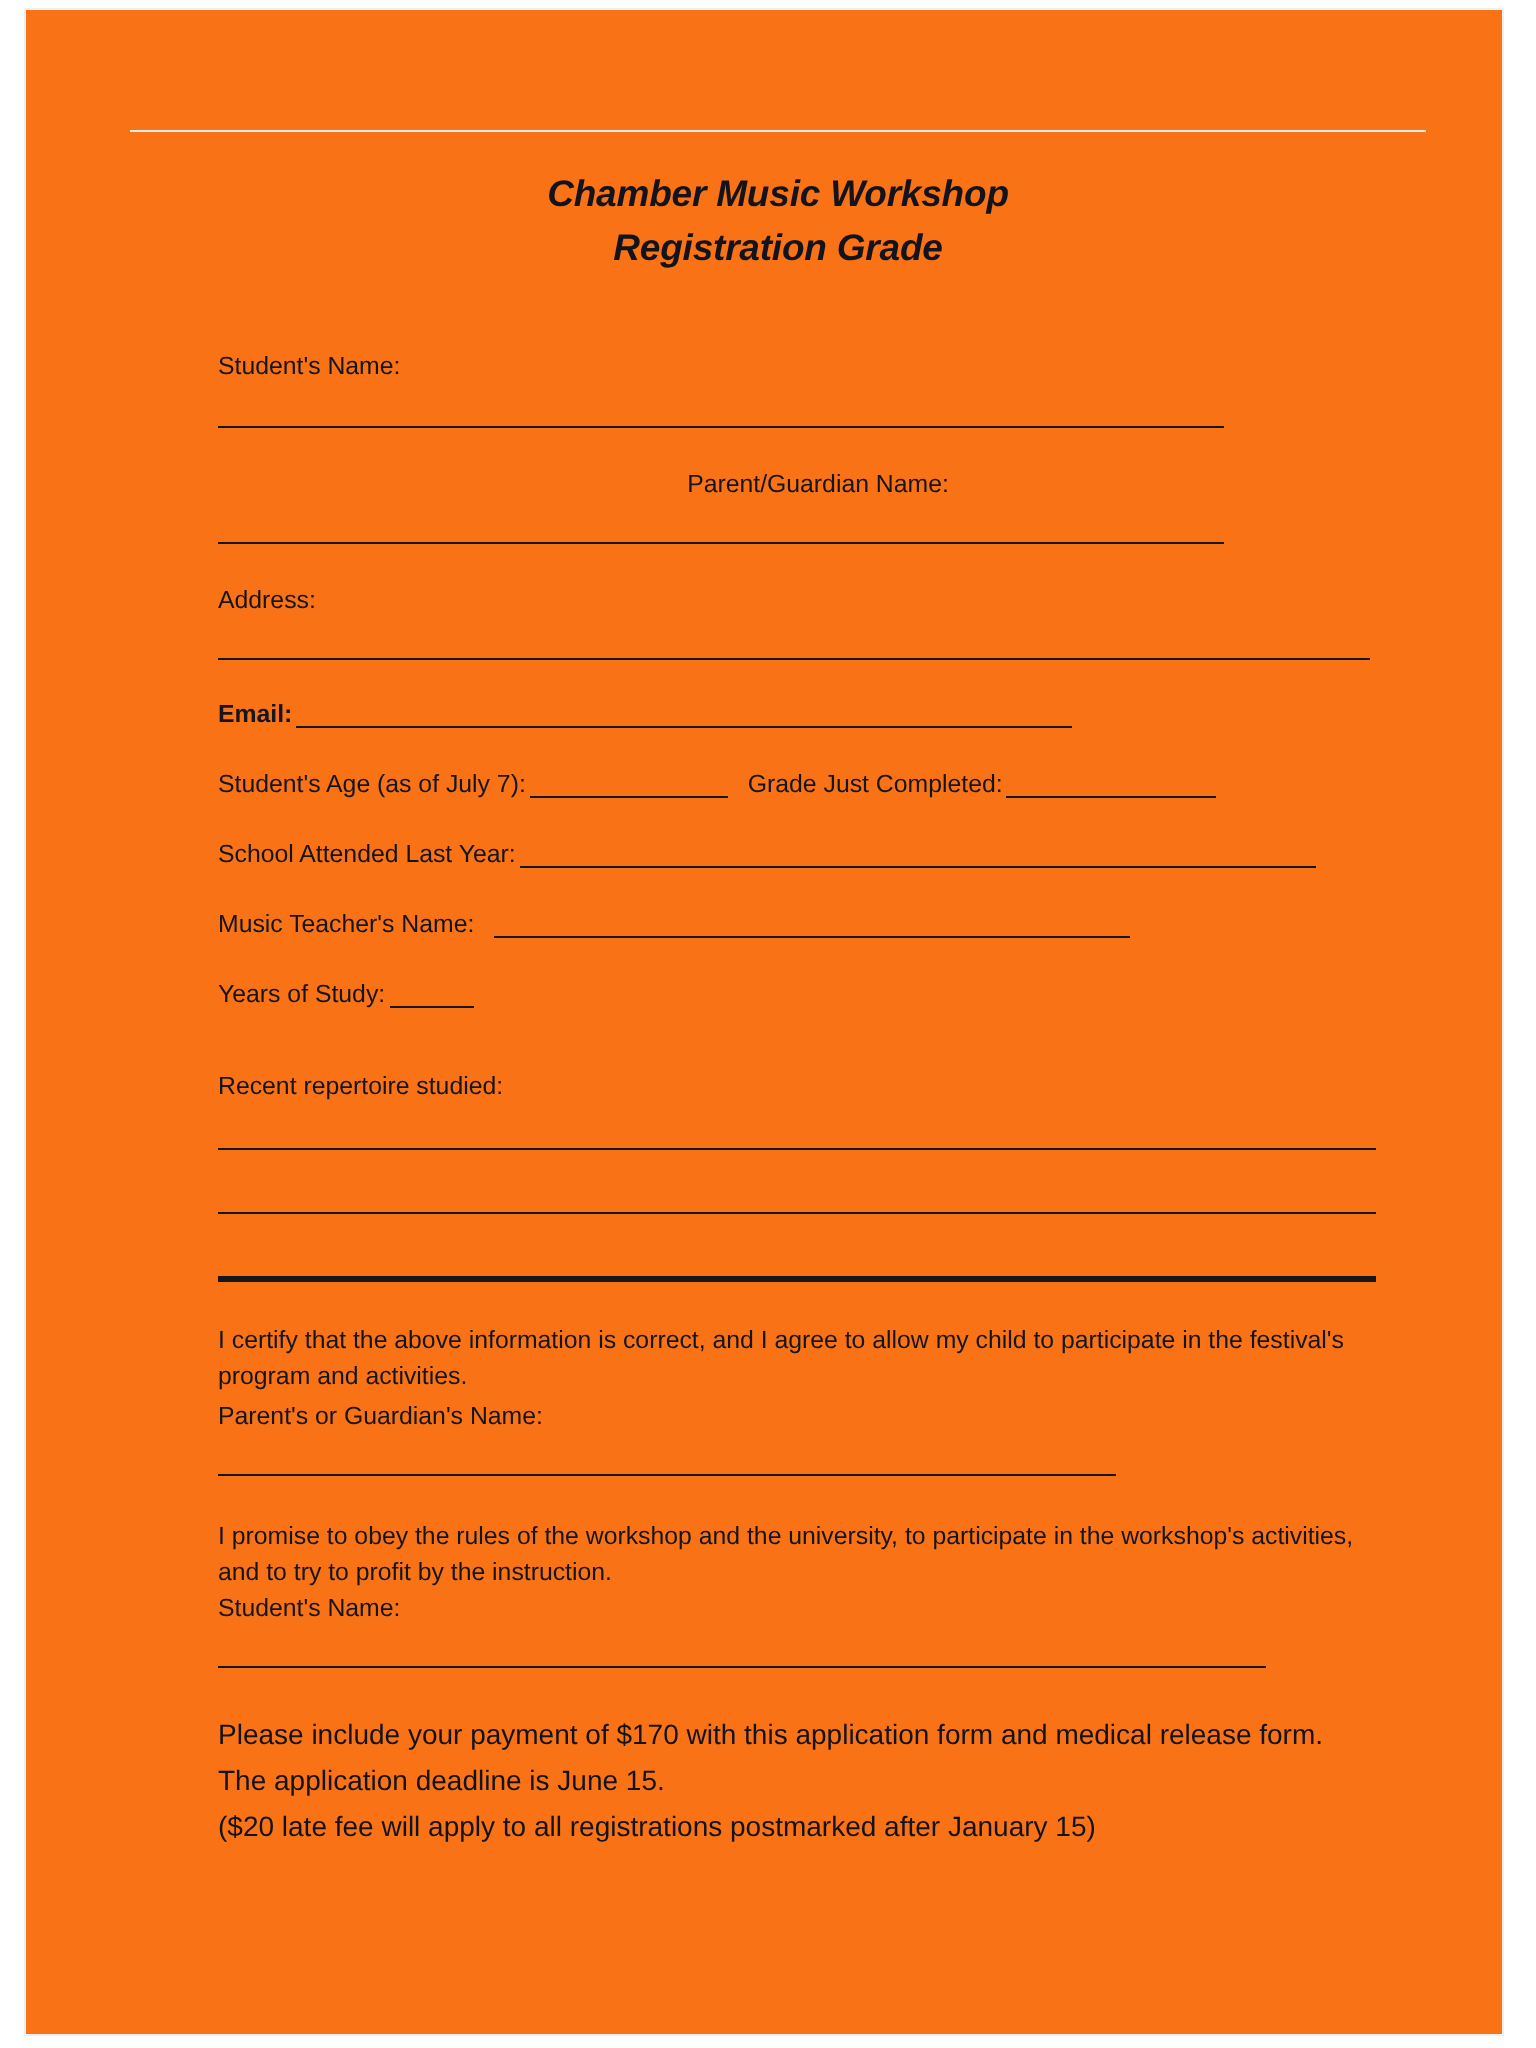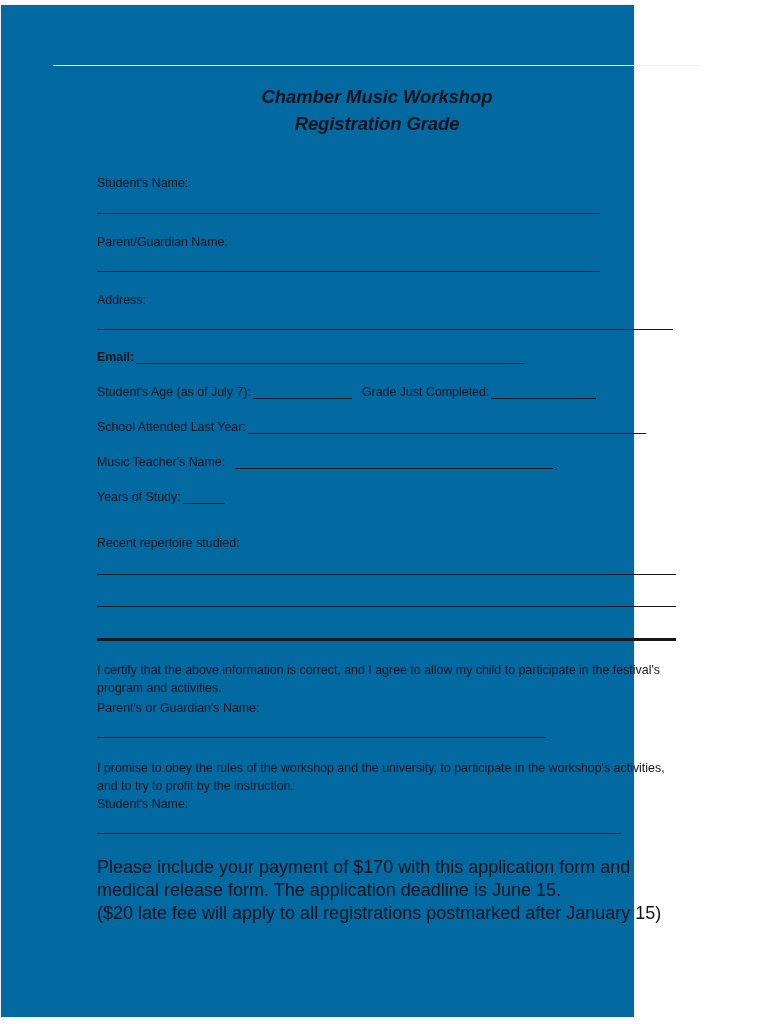--- a/index.html
+++ b/index.html
@@ -12,25 +12,25 @@
     width: 768px;
     height: 1024px;
     font-family: "Liberation Sans", sans-serif;
     color: #1a1a22;
     overflow: hidden;
   }
 
   
   #page-sheet {
     position: absolute;
-    left: 0;
+    left: 12px;
     top: 4px;
-    width: 635px;
+    width: 740px;
     height: 1014px;
-    background: #0369a1;
+    background: #f97316;
     border: 1px solid #f0f0f2;
     box-sizing: border-box;
   }
 
   
   .top-hairline {
     position: absolute;
     left: 52px;
     top: 60px;
     width: 648px;
@@ -91,21 +91,21 @@
   .row-inline { white-space: nowrap; line-height: 16px; }
   .row-inline .gap { display: inline-block; width: 10px; }
 
   
   .para {
     line-height: 17.5px;
     margin: 0;
   }
 
   .notice {
-    font-size: 18px;
+    font-size: 14px;
     line-height: 23px;
     margin: 0;
     color: #13131b;
   }
 </style>
 </head>
 <body>
 
 <div id="page-sheet">
 
@@ -116,21 +116,21 @@
     <span class="line2">Registration Grade</span>
   </div>
 
   <div class="form-body">
 
     <div class="field-block" style="margin-top:0;">
       <span class="field-label">Student's Name:</span>
       <div class="rule" style="width:503px; margin-top:22px;"></div>
     </div>
 
-    <div class="field-block" style="margin-top:20px;">
+    <div class="field-block" style="margin-top:20px;text-align:center;">
       <span class="field-label">Parent/Guardian Name:</span>
       <div class="rule" style="width:503px; margin-top:21px;"></div>
     </div>
 
     <div class="field-block" style="margin-top:20px;">
       <span class="field-label">Address:</span>
       <div class="rule" style="width:576px; margin-top:21px;"></div>
     </div>
 
 

